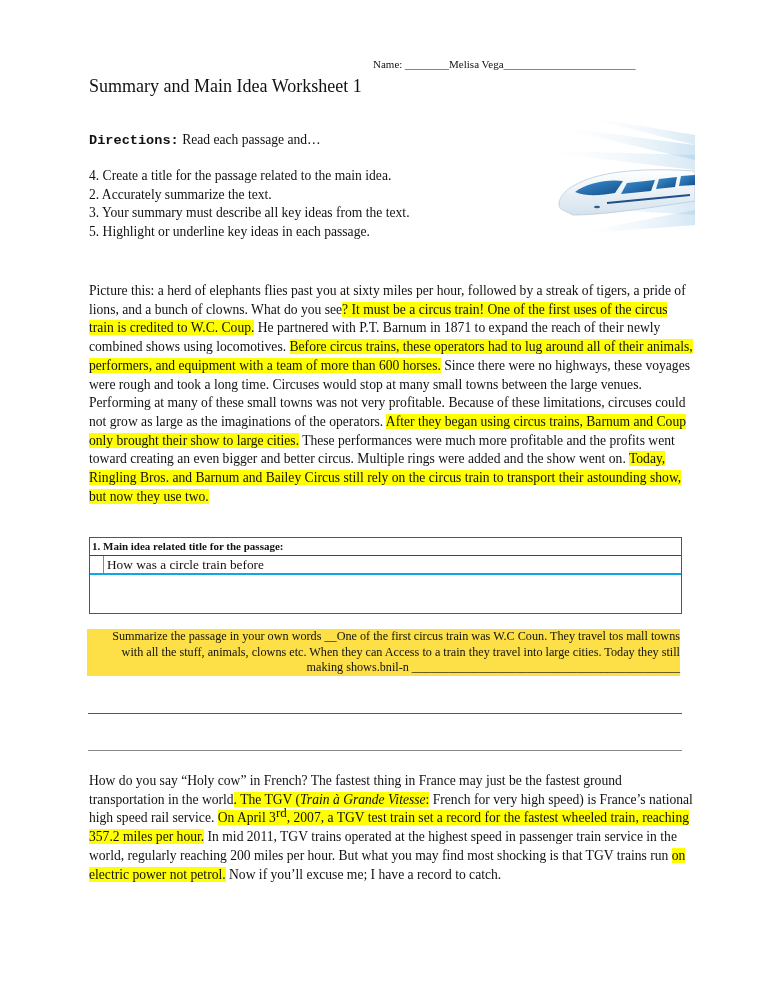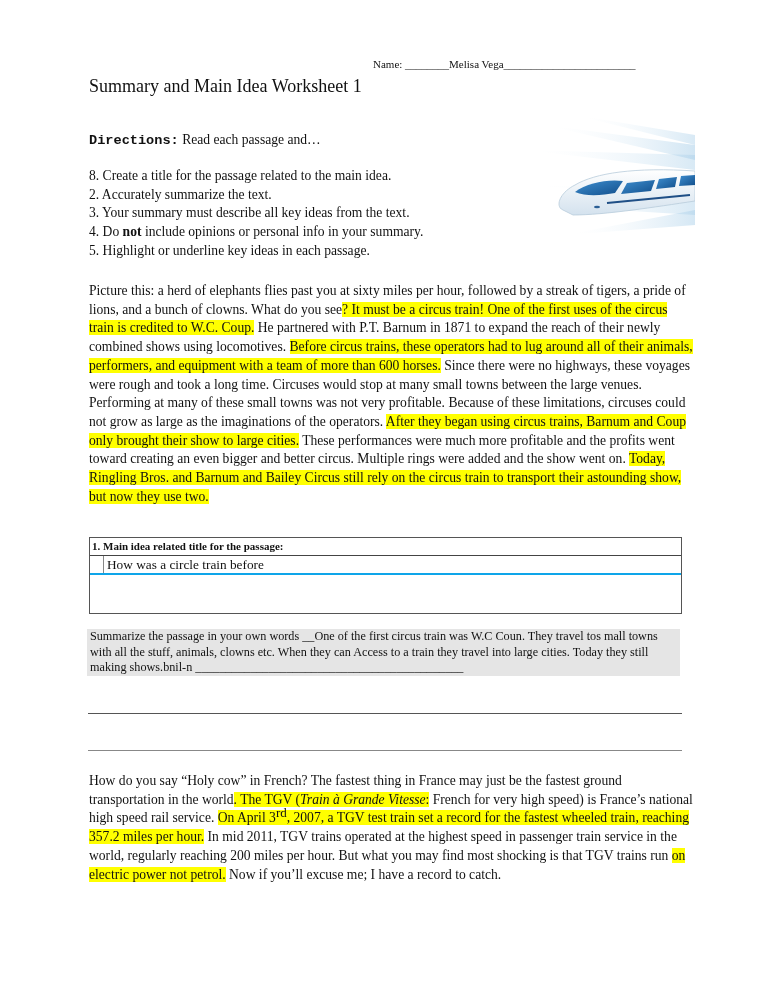--- a/index.html
+++ b/index.html
@@ -15,22 +15,22 @@
   .passage { position: absolute; left: 89px; width: 606px; font-size: 13.6px; line-height: 18.7px; margin: 0; text-align: left; }
   .p1 { top: 282px; }
   .p2 { top: 772px; }
   .hl { background: #ffff00; }
   .answer-table { position: absolute; left: 89px; top: 537px; width: 591px; border: 1px solid #555; border-collapse: collapse; }
   .row1 { height: 17px; border-bottom: 1px solid #444; font-size: 11px; font-weight: bold; padding-left: 2px; line-height: 17px; }
   .row2 { height: 17px; border-bottom: 2px solid #0ea5e9; position: relative; }
   .row2 .indent { position: absolute; left: 0; top: 0; width: 13px; height: 17px; border-right: 1px solid #888; }
   .row2 .val { position: absolute; left: 17px; top: 0; font-size: 13.3px; line-height: 17px; }
   .row3 { height: 38px; }
-  .summary-box { position: absolute; left: 87px; top: 629px; width: 593px; height: 47px; background: #e5e5e5;
-                 font-size: 12.2px; line-height: 15.6px; padding: 0 0 0 3px; box-sizing: border-box; }
+  .summary-box { position: absolute; left: 87px; top: 629px; width: 593px; height: 47px; background: #fde047;
+                 font-size: 12.2px; line-height: 15.6px; padding: 0 0 0 3px; box-sizing: border-box; text-align: right; }
   .summary-box .inner { padding-top: 0; }
   .rule { position: absolute; left: 88px; width: 594px; height: 1px; background: #555; }
   .r1 { top: 713px; }
   .r2 { top: 750px; background: #888; }
   sup { font-size: 13px; line-height: 0; vertical-align: 5px; }
 </style>
 </head>
 <body>
 
 <div class="page">
@@ -40,24 +40,23 @@
     <span>________</span><span>Melisa Vega</span><span>________________________</span>
   </div>
 
   <h1 class="title">Summary and Main Idea Worksheet 1</h1>
 
   <div class="directions">
     <b>Directions:</b><span> Read each passage and…</span>
   </div>
 
   <ul class="steps">
-    <li>8. Create a title for the passage related to the main idea.</li>
+    <li>4. Create a title for the passage related to the main idea.</li>
     <li>2. Accurately summarize the text.</li>
     <li>3. Your summary must describe all key ideas from the text.</li>
-    <li><span>4. Do </span><b>not</b><span> include opinions or personal info in your summary.</span></li>
     <li>5. Highlight or underline key ideas in each passage.</li>
   </ul>
 
   <svg class="train-img" viewBox="0 0 170 125">
     <defs>
       <linearGradient id="streak" x1="0" y1="0" x2="1" y2="0">
         <stop offset="0" stop-color="#ffffff" stop-opacity="0"></stop>
         <stop offset="1" stop-color="#a9cfe9" stop-opacity="0.9"></stop>
       </linearGradient>
       <linearGradient id="body" x1="0" y1="0" x2="0" y2="1">

